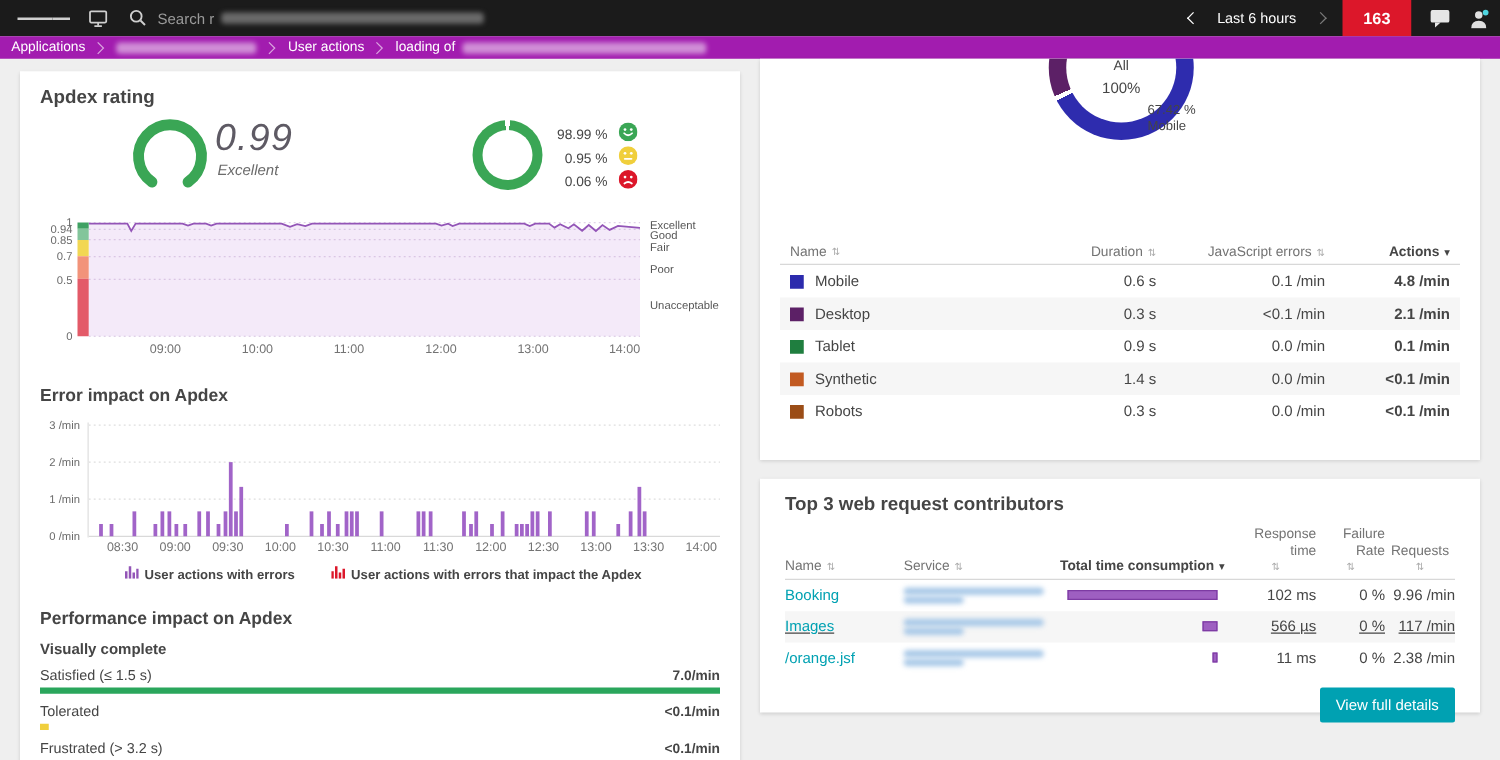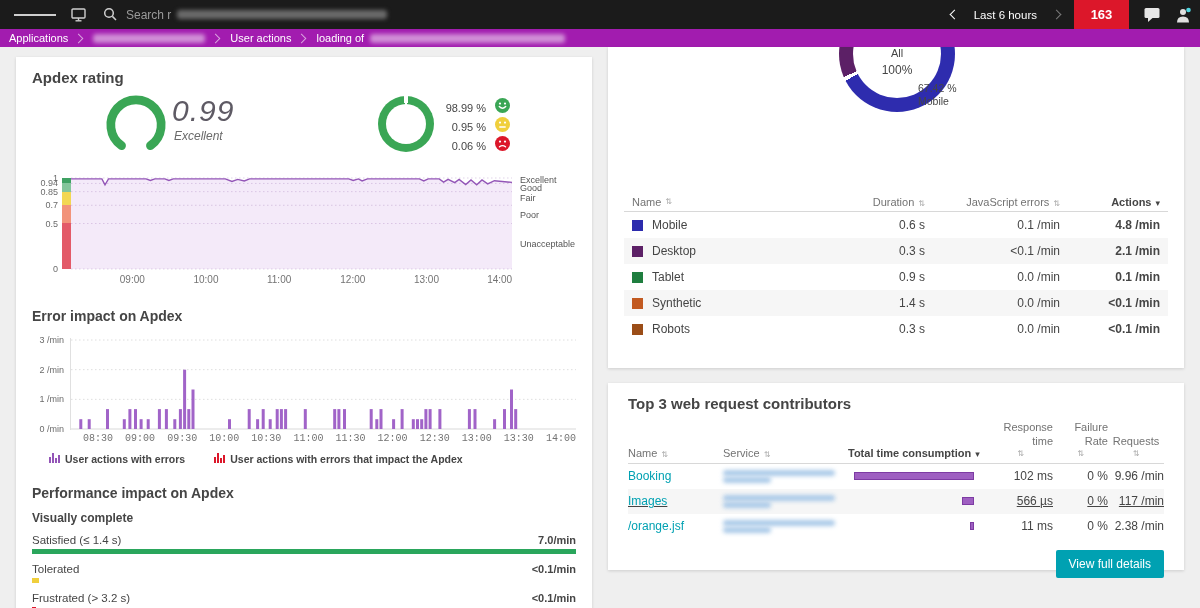--- a/index.html
+++ b/index.html
@@ -58,22 +58,22 @@
   .tl-zones span { position:absolute; left:8px; font-size:9px; color:#555; transform:translateY(-50%); white-space:nowrap; }
   .tl-xlab { position:relative; height:15px; margin-left:39px; width:441px; }
   .tl-xlab span, .eb-xlab span { position:absolute; top:3px; font-size:10px; color:#737373; transform:translateX(-50%); }
 
   
   .eb-title { margin-top:22px; }
   .eb-wrap { display:flex; margin-top:14px; }
   .eb-ylab { width:38px; position:relative; height:92px; }
   .eb-ylab span { position:absolute; right:6px; font-size:9px; color:#6b6b6b; transform:translateY(-50%); }
   .eb-plot { width:506px; height:92px; border-left:1px solid #e0e0e0; }
-  .eb-xlab { position:relative; height:15px; margin-left:38px; width:506px;font-family:Liberation Mono, monospace; }
-  .eb-legend { display:flex; margin-top:7px; }
+  .eb-xlab { position:relative; height:15px; margin-left:38px; width:506px; }
+  .eb-legend { display:flex; justify-content:center; margin-top:7px; }
   .eb-leg-item { display:flex; align-items:flex-end; margin:0 12px; }
   .eb-leg-item span { font-size:10.5px; font-weight:bold; color:#454545; margin-left:5px; }
 
   
   .perf-title { margin-top:20px; }
   .perf-sub { font-size:12px; font-weight:bold; color:#454545; margin-top:10px; }
   .perf-row { margin-top:9px; }
   .perf-line { display:flex; justify-content:space-between; align-items:baseline; }
   .perf-label { font-size:11.5px; color:#454545; }
   .perf-val { font-size:11px; color:#454545; font-weight:bold; }
@@ -360,21 +360,21 @@
           </svg></span>
         <span>User actions with errors that impact the Apdex</span>
       </div>
     </div>
 
   <div class="sec-title perf-title" style="font-size:14px">Performance impact on Apdex</div>
   <div class="perf-sub">Visually complete</div>
   <div id="perf-rows">
       <div class="perf-row">
         <div class="perf-line">
-          <span class="perf-label">Satisfied (≤ 1.4 s)</span>
+          <span class="perf-label">Satisfied (≤ 1.5 s)</span>
           <span class="perf-val">7.0/min</span>
         </div>
         <div class="perf-track">
           <div class="perf-bar" style="width:100%;min-width:4px;background:#2aa65c"></div>
         </div>
       </div>
       <div class="perf-row">
         <div class="perf-line">
           <span class="perf-label">Tolerated</span>
           <span class="perf-val">&lt;0.1/min</span>

